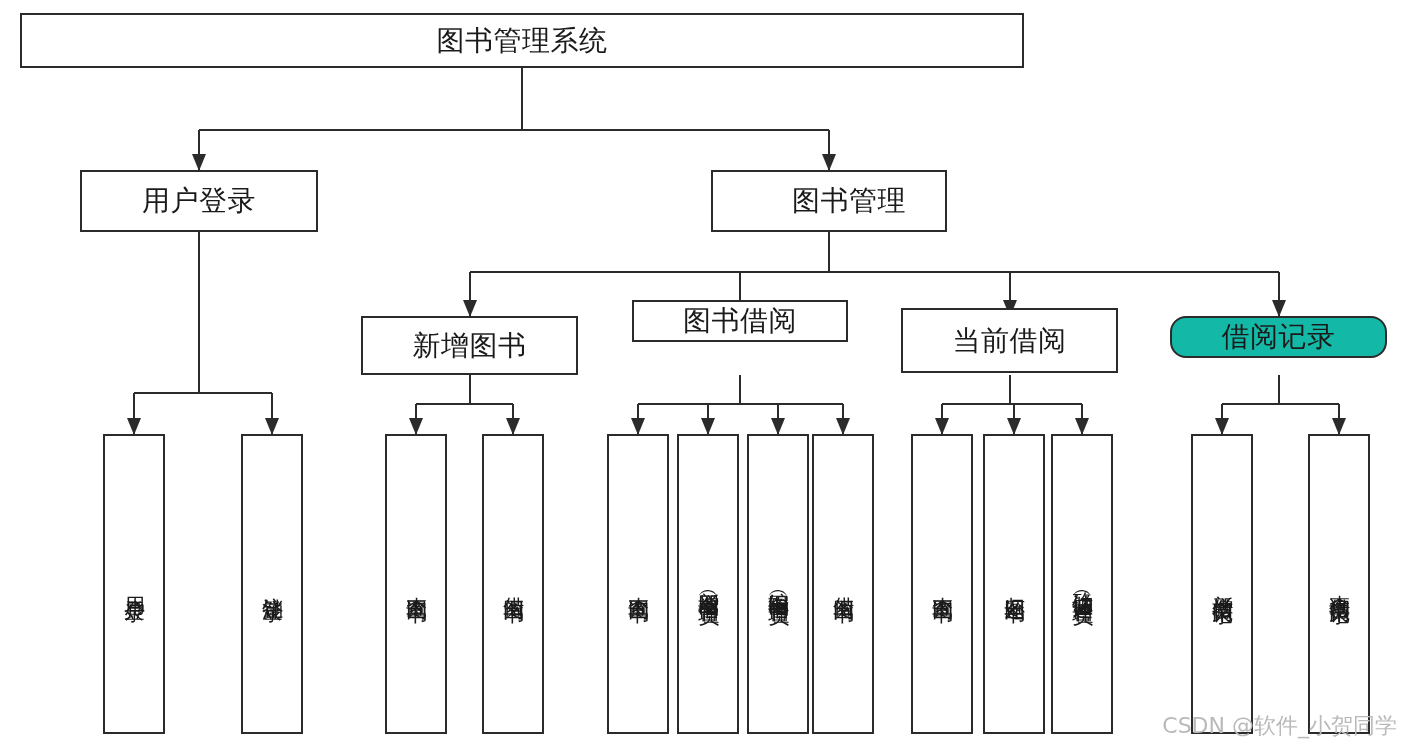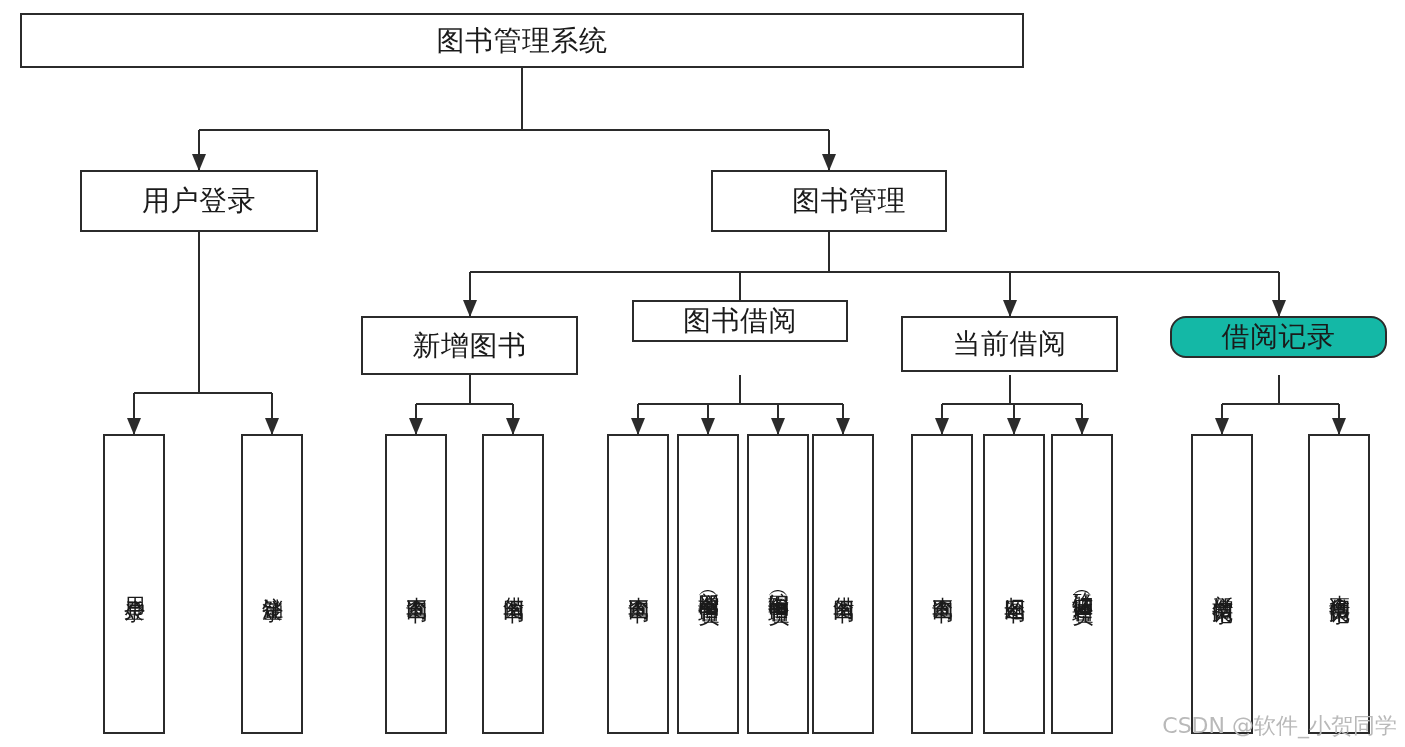--- a/index.html
+++ b/index.html
@@ -136,21 +136,21 @@
       </div>
       <div class="node h" style="left: 711px; top: 170px; width: 236px; height: 62px; border-color: rgb(43, 43, 43); background: rgb(255, 255, 255); color: rgb(26, 26, 26); padding-left: 40px;">
         <span class="lbl">图书管理</span>
       </div>
       <div class="node h" style="left: 361px; top: 316px; width: 217px; height: 59px; border-color: rgb(43, 43, 43); background: rgb(255, 255, 255); color: rgb(26, 26, 26);">
         <span class="lbl">新增图书</span>
       </div>
       <div class="node h" style="left: 632px; top: 300px; width: 216px; height: 42px; border-color: rgb(43, 43, 43); background: rgb(255, 255, 255); color: rgb(26, 26, 26);">
         <span class="lbl">图书借阅</span>
       </div>
-      <div class="node h" style="left: 901px; top: 316px; width: 217px; height: 56px; border-color: rgb(43, 43, 43); background: rgb(255, 255, 255); color: rgb(26, 26, 26);">
+      <div class="node h" style="left: 901px; top: 308px; width: 217px; height: 65px; border-color: rgb(43, 43, 43); background: rgb(255, 255, 255); color: rgb(26, 26, 26);">
         <span class="lbl">当前借阅</span>
       </div>
       <div class="node h" style="left: 1170px; top: 316px; width: 217px; height: 42px; border-color: rgb(43, 43, 43); background: #14b8a6; color: rgb(26, 26, 26); border-radius: 16px;">
         <span class="lbl">借阅记录</span>
       </div>
       <div class="node v" style="left: 103px; top: 434px; width: 62px; height: 300px; border-color: rgb(43, 43, 43); background: rgb(255, 255, 255); color: rgb(26, 26, 26);">
         <span class="lbl">用户登录</span>
       </div>
       <div class="node v" style="left: 241px; top: 434px; width: 62px; height: 300px; border-color: rgb(43, 43, 43); background: rgb(255, 255, 255); color: rgb(26, 26, 26);">
         <span class="lbl">注销登录</span>

